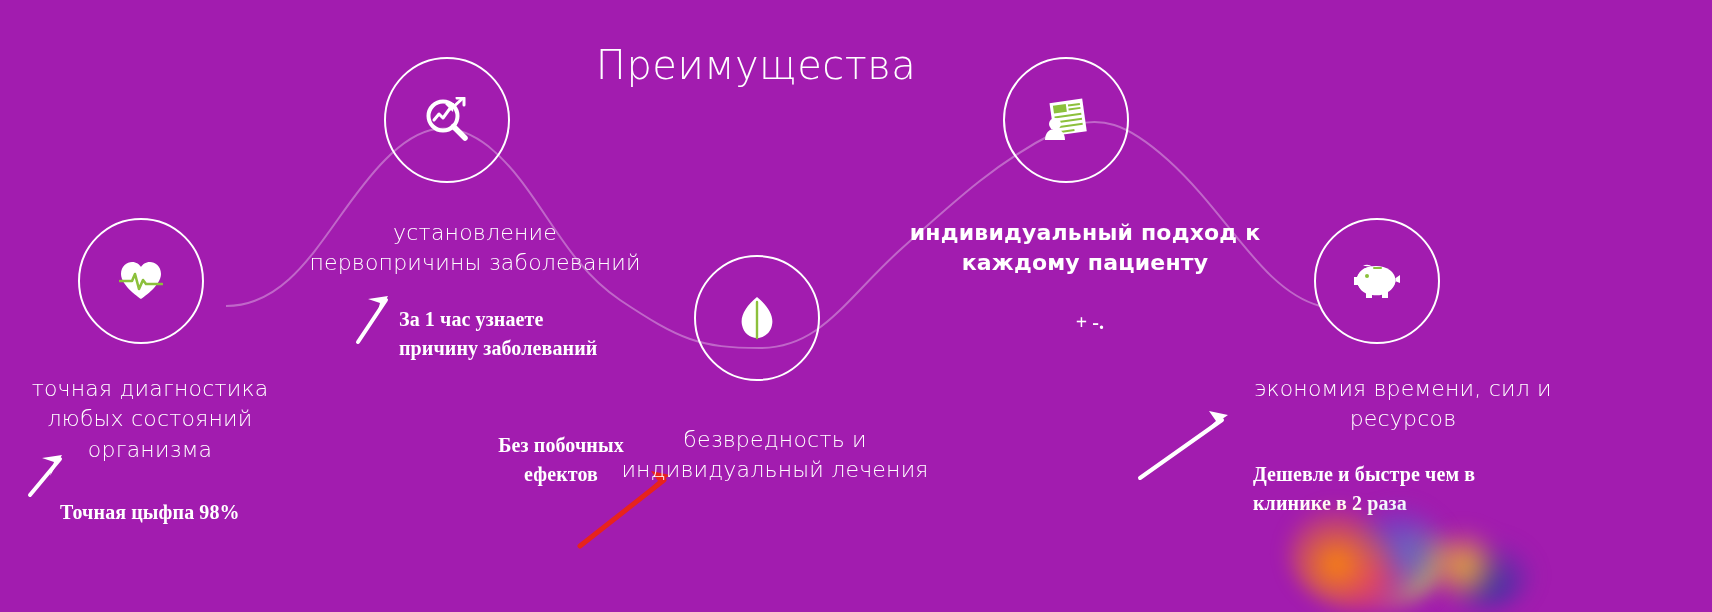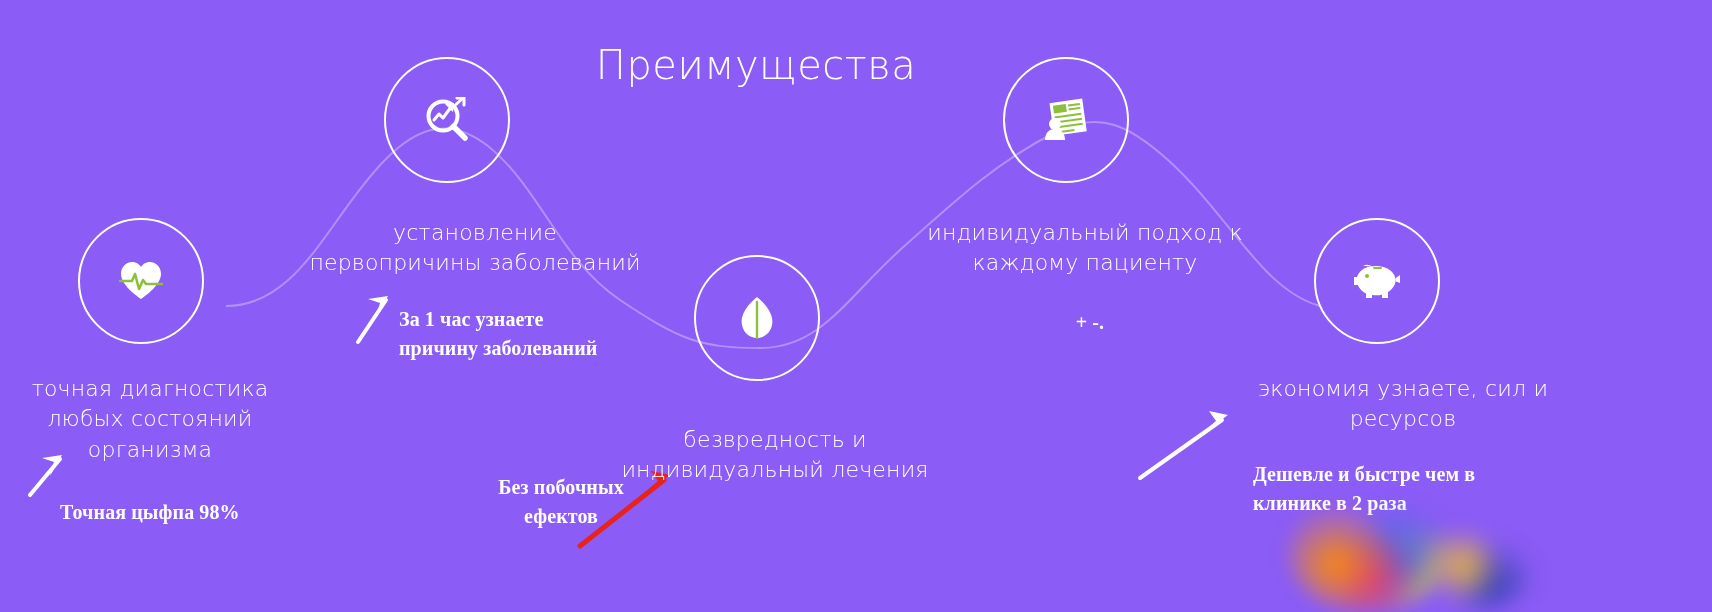--- a/index.html
+++ b/index.html
@@ -2,21 +2,21 @@
 <html><head>
 <meta charset="utf-8">
 <style>
   html,body{margin:0;padding:0;}
   body{
     width:1712px;height:612px;overflow:hidden;
     background:#8cc03c;
     font-family:"DejaVu Sans","Liberation Sans",sans-serif;
     position:relative;
   }
-  #stage{position:absolute;inset:0;overflow:hidden;background:#8b5cf6;}
+  #stage{position:absolute;inset:0;overflow:hidden;background:#a21caf;}
 
   .bg-svg{position:absolute;left:0;top:0;width:1712px;height:612px;pointer-events:none;}
 
   .title{
     position:absolute;left:0;top:42px;width:1712px;text-align:center;
     color:#ffffff;font-size:40px;font-weight:300;letter-spacing:.5px;
     font-family:"DejaVu Sans","Liberation Sans",sans-serif;
   }
   .title span{display:inline-block;position:relative;left:-100px;}
 
@@ -116,53 +116,53 @@
 
   <div class="node" style="left:694px;top:255px;">
     <span>
       <svg width="38" height="44" viewBox="0 0 38 44">
         <path d="M19 1 C30 10 36 20 34 29 C32.5 37 26 42 19 42 C12 42 5.5 37 4 29 C2 20 8 10 19 1 Z" fill="#ffffff"></path>
         <path d="M19 6 L19 42" stroke="#8cc03c" stroke-width="2.4" stroke-linecap="round"></path>
       </svg>
     </span>
   </div>
   <div class="caption" style="left:600px;top:425px;width:350px;">безвредность и индивидуальный лечения</div>
-  <div class="note center" style="left:466px;top:431px;width:190px;margin-top:42px;">Без побочных ефектов</div>
+  <div class="note center" style="left:466px;top:431px;width:190px;">Без побочных ефектов</div>
 
   <div class="node" style="left:1003px;top:57px;">
     <span>
       <svg width="50" height="46" viewBox="0 0 50 46">
         <g transform="rotate(-8 25 23)">
           <rect x="11" y="4" width="33" height="33" fill="#ffffff"></rect>
           <rect x="14" y="7" width="13" height="8" fill="#8cc03c"></rect>
           <rect x="29" y="8" width="12" height="2" fill="#8cc03c"></rect>
           <rect x="29" y="12" width="12" height="2" fill="#8cc03c"></rect>
           <rect x="14" y="18" width="27" height="2" fill="#8cc03c"></rect>
           <rect x="14" y="23" width="27" height="2" fill="#8cc03c"></rect>
           <rect x="14" y="28" width="27" height="2" fill="#8cc03c"></rect>
           <rect x="14" y="33" width="18" height="2" fill="#8cc03c"></rect>
         </g>
         <circle cx="14" cy="27" r="6" fill="#ffffff"></circle>
         <path d="M4 43 C4 35 9 32 14 32 C19 32 24 35 24 43 Z" fill="#ffffff"></path>
       </svg>
     </span>
   </div>
-  <div class="caption" style="left:900px;top:218px;width:370px;">индивидуальный подход к каждому пациенту</div>
+  <div class="caption" style="left:900px;top:218px;width:370px;font-weight:bold;">индивидуальный подход к каждому пациенту</div>
   <div class="note center" style="left:1020px;top:308px;width:140px;">+ -.</div>
 
   <div class="node" style="left:1314px;top:218px;">
     <span>
       <svg width="48" height="40" viewBox="0 0 48 40">
         <path d="M16 6 C10 7 6 11 4.5 16 L1 16 L1 24 L5 24 C6.5 28 9.5 31 13 32.5 L13 37 L19 37 L19 34 C20.5 34.2 22 34.3 23.5 34.3 C25.5 34.3 27.5 34.1 29 33.7 L29 37 L35 37 L35 31 C39.5 28.3 42.5 23.8 42.5 19 C42.5 18.4 42.45 17.8 42.35 17.2 L47 14 L47 22 L42.6 20.2" fill="#ffffff"></path>
         <ellipse cx="23" cy="19" rx="19.5" ry="14" fill="#ffffff"></ellipse>
         <path d="M10 5 C13 3 17 3.5 19 6 C16 5 12.5 5 10 5 Z" fill="#ffffff"></path>
         <circle cx="14" cy="15" r="2" fill="#8cc03c"></circle>
         <rect x="20" y="6" width="9" height="2" rx="1" fill="#8cc03c"></rect>
       </svg>
     </span>
   </div>
-  <div class="caption" style="left:1238px;top:374px;width:330px;">экономия узнаете, сил и ресурсов</div>
+  <div class="caption" style="left:1238px;top:374px;width:330px;">экономия времени, сил и ресурсов</div>
   <div class="note" style="left:1253px;top:460px;width:240px;">Дешевле и быстре чем в клинике в 2 раза</div>
 
   <div class="rainbow"></div>
   <div class="rainbow2"></div>
 
 </div>
 
 </body></html>

